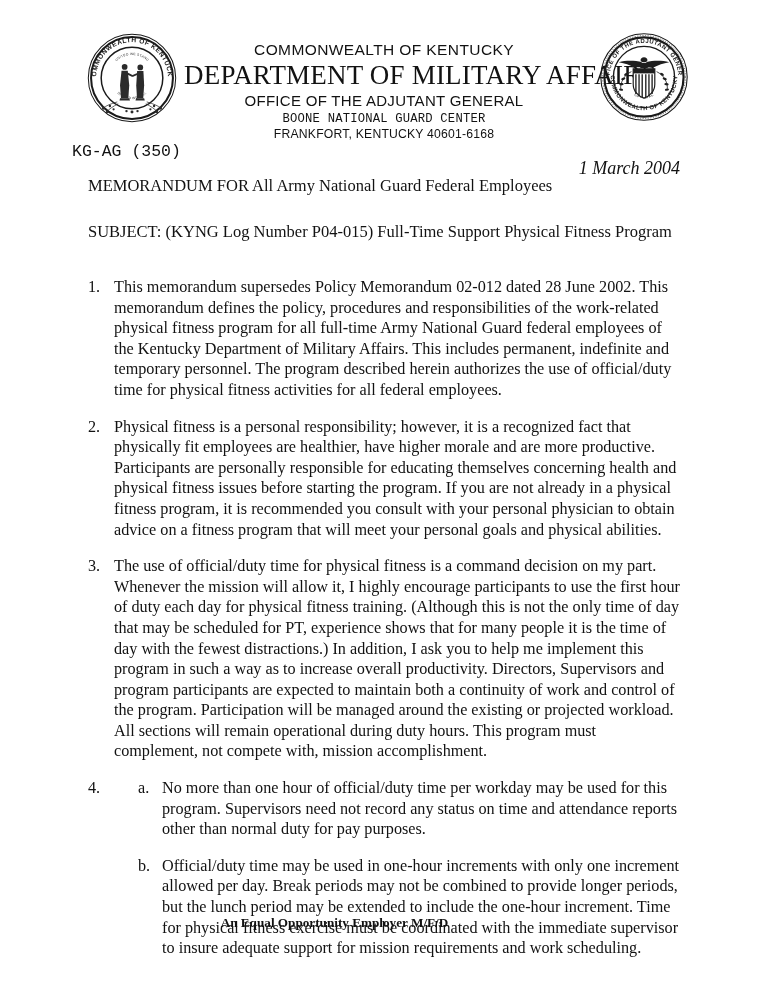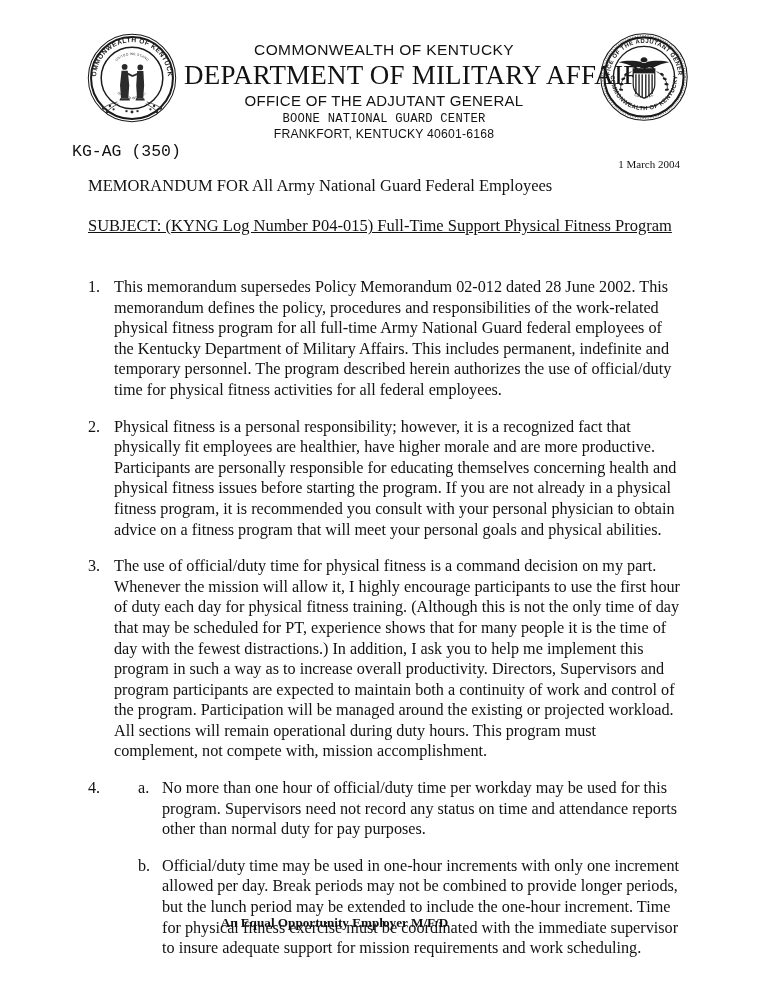--- a/index.html
+++ b/index.html
@@ -87,36 +87,36 @@
     position: absolute;
     left: 72px;
     top: 142px;
     font-size: 16.5px;
     font-family: Liberation Mono, monospace;
   }
   .doc-date {
     position: absolute;
     right: 88px;
     top: 158px;
-    font-size: 11px;
+    font-size: 18px;
+    font-style: italic;
   }
 
   
   .memo-for {
     position: absolute;
     left: 88px;
     top: 176px;
     font-size: 16.5px;
   }
   .subject {
     position: absolute;
     left: 88px;
-    top: 216px;
+    top: 222px;
     font-size: 16.5px;
-    text-decoration: underline;
   }
 
   
   .body-block {
     position: absolute;
     left: 88px;
     top: 277px;
     width: 594px;
     font-size: 16.2px;
     line-height: 20.6px;

